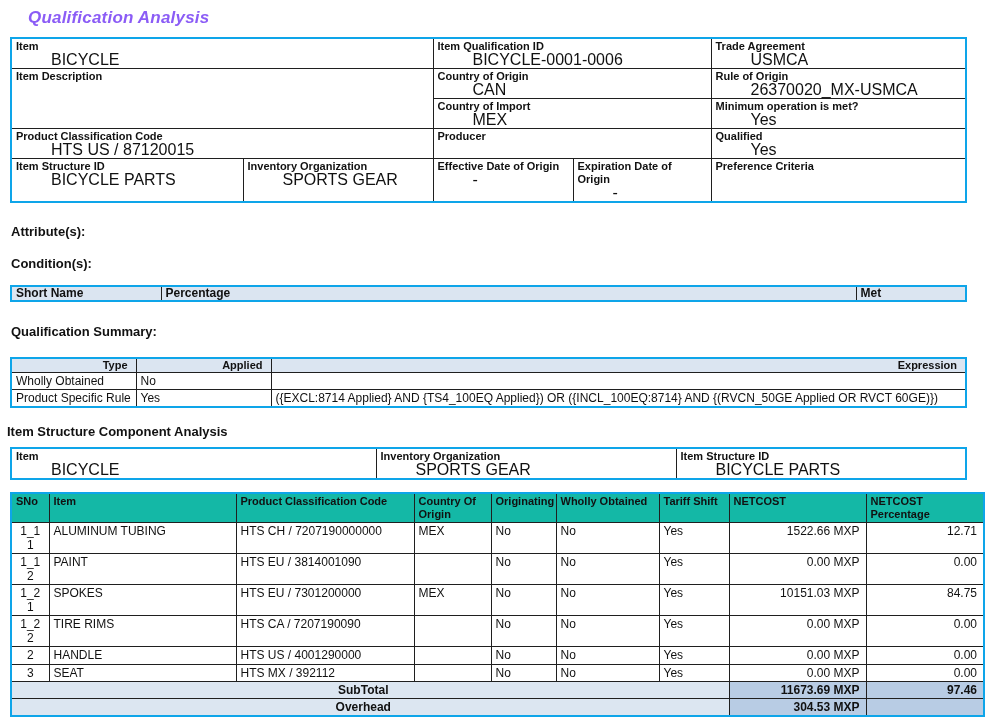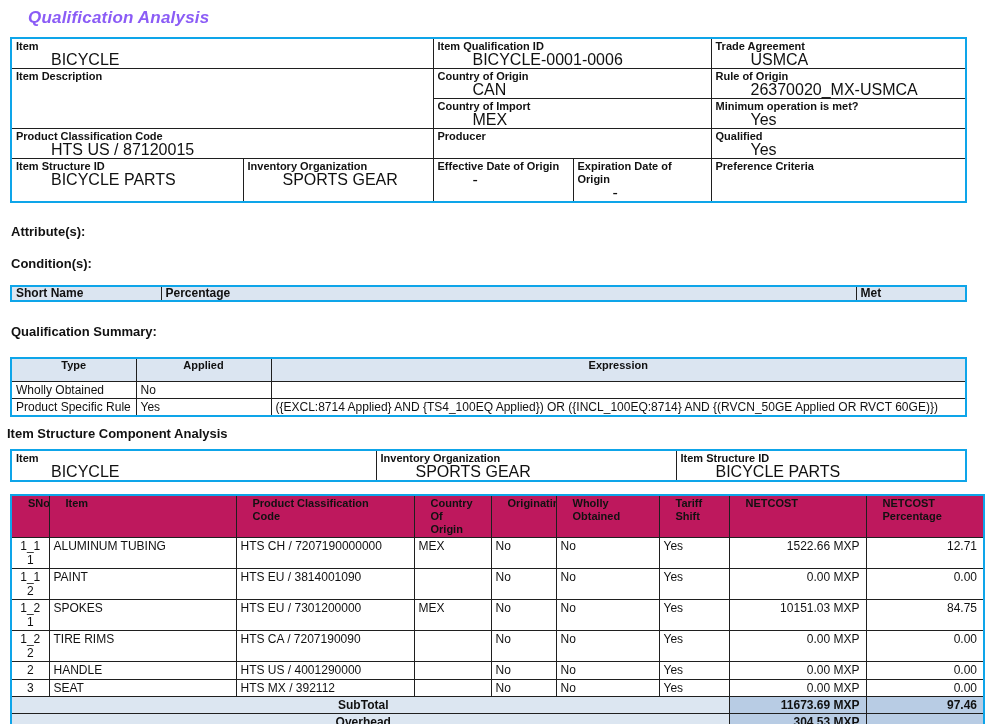--- a/index.html
+++ b/index.html
@@ -21,37 +21,37 @@
   
   .info-table { width:955px; margin:9px 0 0 10px; }
   .lbl { font-weight:bold; font-size:11px; line-height:13px; }
   .val { font-size:16px; line-height:14px;margin-left:35px; }
   .info-table td { height:29px; }
 
   .section-h { font-size:13px; font-weight:bold; margin:0; padding-left:11px; }
   .h-attr  { margin-top:21px; }
   .h-cond  { margin-top:17px; }
   .h-qsum  { margin-top:22px; }
-  .h-isca  { margin-top:9px;padding-left:7px; }
+  .h-isca  { margin-top:16px;padding-left:7px; }
 
   .cond-table { width:955px; margin:14px 0 0 10px; }
   .cond-table th { background:#dbe5f1; font-size:12px; text-align:left;
     padding:0 4px; height:14px; line-height:13px; }
 
   .sum-table { width:955px; margin:18px 0 0 10px; font-size:12px; }
-  .sum-table th { background:#dbe5f1; font-size:11px; text-align:center;
-    padding:0 16px; height:23px; line-height:13px; }
+  .sum-table th { background:#dbe5f1; font-size:11px; text-align:right;
+    padding:0 8px; height:14px; line-height:13px; }
   .sum-table td { font-size:12px; line-height:14px; padding:1px 4px; }
 
   .cinfo-table { width:955px; margin:8px 0 0 10px; }
   .cinfo-table td { height:30px; }
 
   .comp-table { width:973px; margin:12px 0 0 10px; }
-  .comp-table th { background:#be185d; font-size:11px; text-align:left;
-    line-height:13px; padding:1px 16px; height:28px; }
+  .comp-table th { background:#14b8a6; font-size:11px; text-align:left;
+    line-height:13px; padding:1px 4px; height:28px; }
   .comp-table td { font-size:12px; line-height:14px; }
   .comp-table td.c-sno { text-align:center; white-space:pre-line; padding:1px 2px; }
   .comp-table td.num { text-align:right; padding-right:6px; }
   tr.r-tall td { height:28px; }
   tr.r-mid  td { height:18px; }
   tr.r-slim td { height:16px; }
   tr.f-row td { height:15px; font-weight:bold; font-size:12px; }
   td.f-label { background:#dce6f1; text-align:center; padding-right:18px; }
   td.f-value { background:#b8cce4; text-align:right; padding-right:6px; }
 </style>

